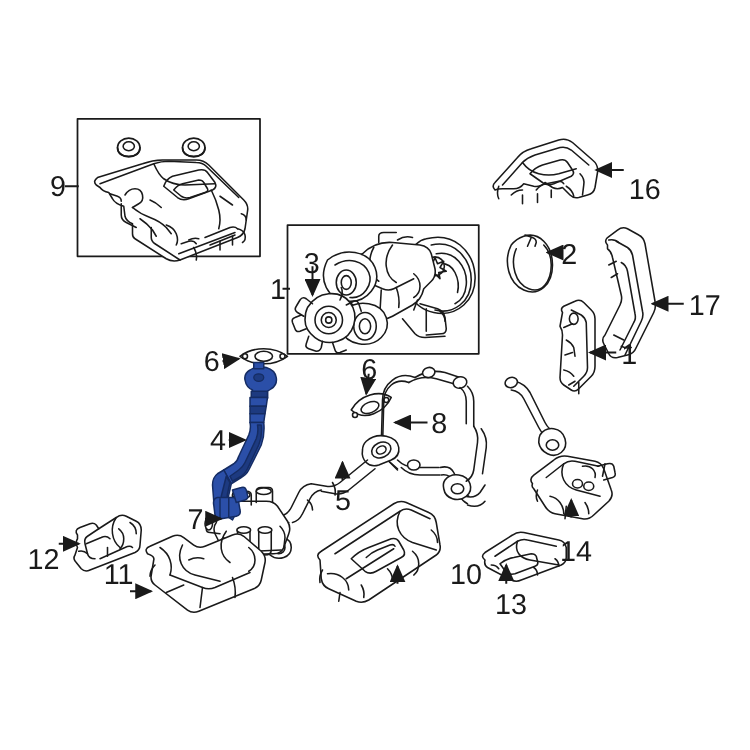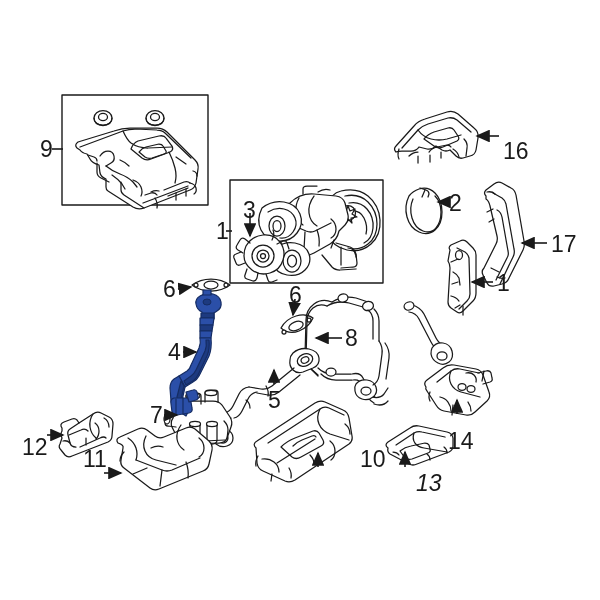--- a/index.html
+++ b/index.html
@@ -420,19 +420,19 @@
   <div class="lbl" style="left:168px;top:341px;">4</div>
   <div class="lbl" style="left:268px;top:389px;">5</div>
   <div class="lbl" style="left:163px;top:278px;">6</div>
   <div class="lbl" style="left:289px;top:284px;">6</div>
   <div class="lbl" style="left:150px;top:404px;">7</div>
   <div class="lbl" style="left:345px;top:327px;">8</div>
   <div class="lbl" style="left:40px;top:138px;">9</div>
   <div class="lbl" style="left:312px;top:448px;margin-left:48px;">10</div>
   <div class="lbl" style="left:83px;top:448px;">11</div>
   <div class="lbl" style="left:22px;top:436px;">12</div>
-  <div class="lbl" style="left:416px;top:472px;font-style:italic;">13</div>
+  <div class="lbl" style="left:396px;top:472px;">13</div>
   <div class="lbl" style="left:448px;top:430px;text-align:center;">14</div>
   <div class="lbl" style="left:497px;top:272px;">1</div>
   <div class="lbl" style="left:503px;top:140px;">16</div>
   <div class="lbl" style="left:551px;top:233px;">17</div>
 
 </div>
 
 </body></html>

